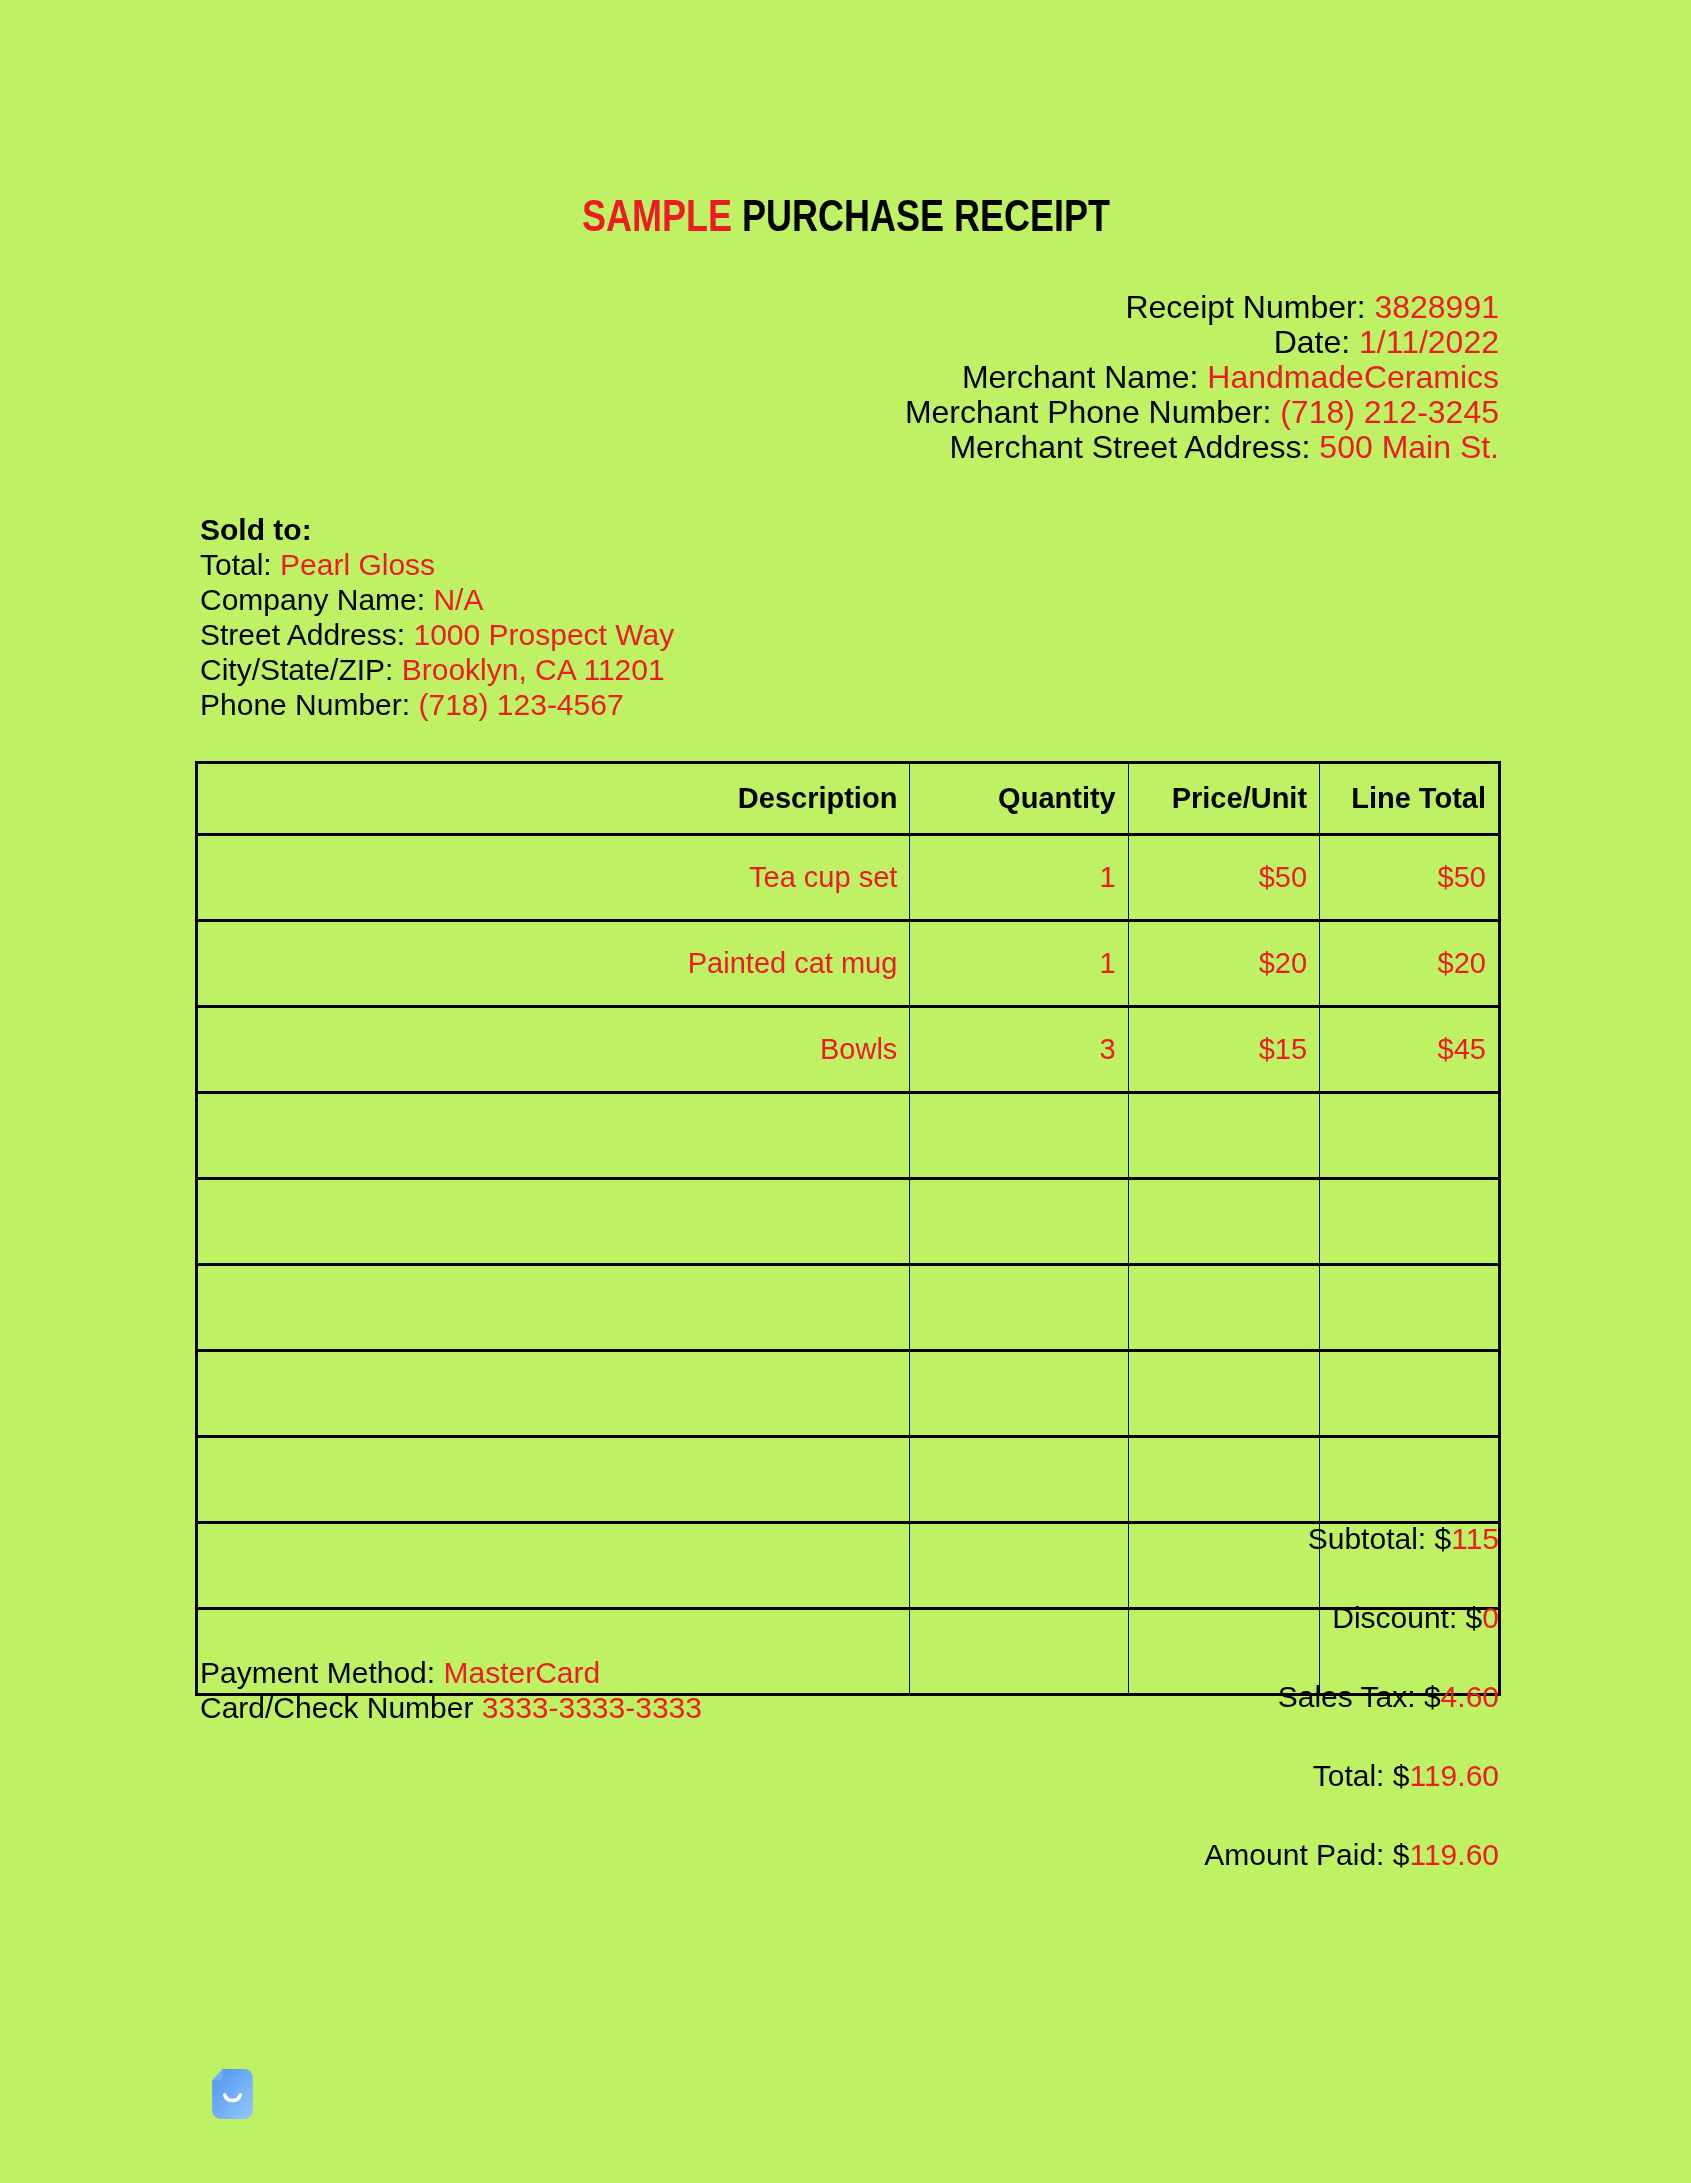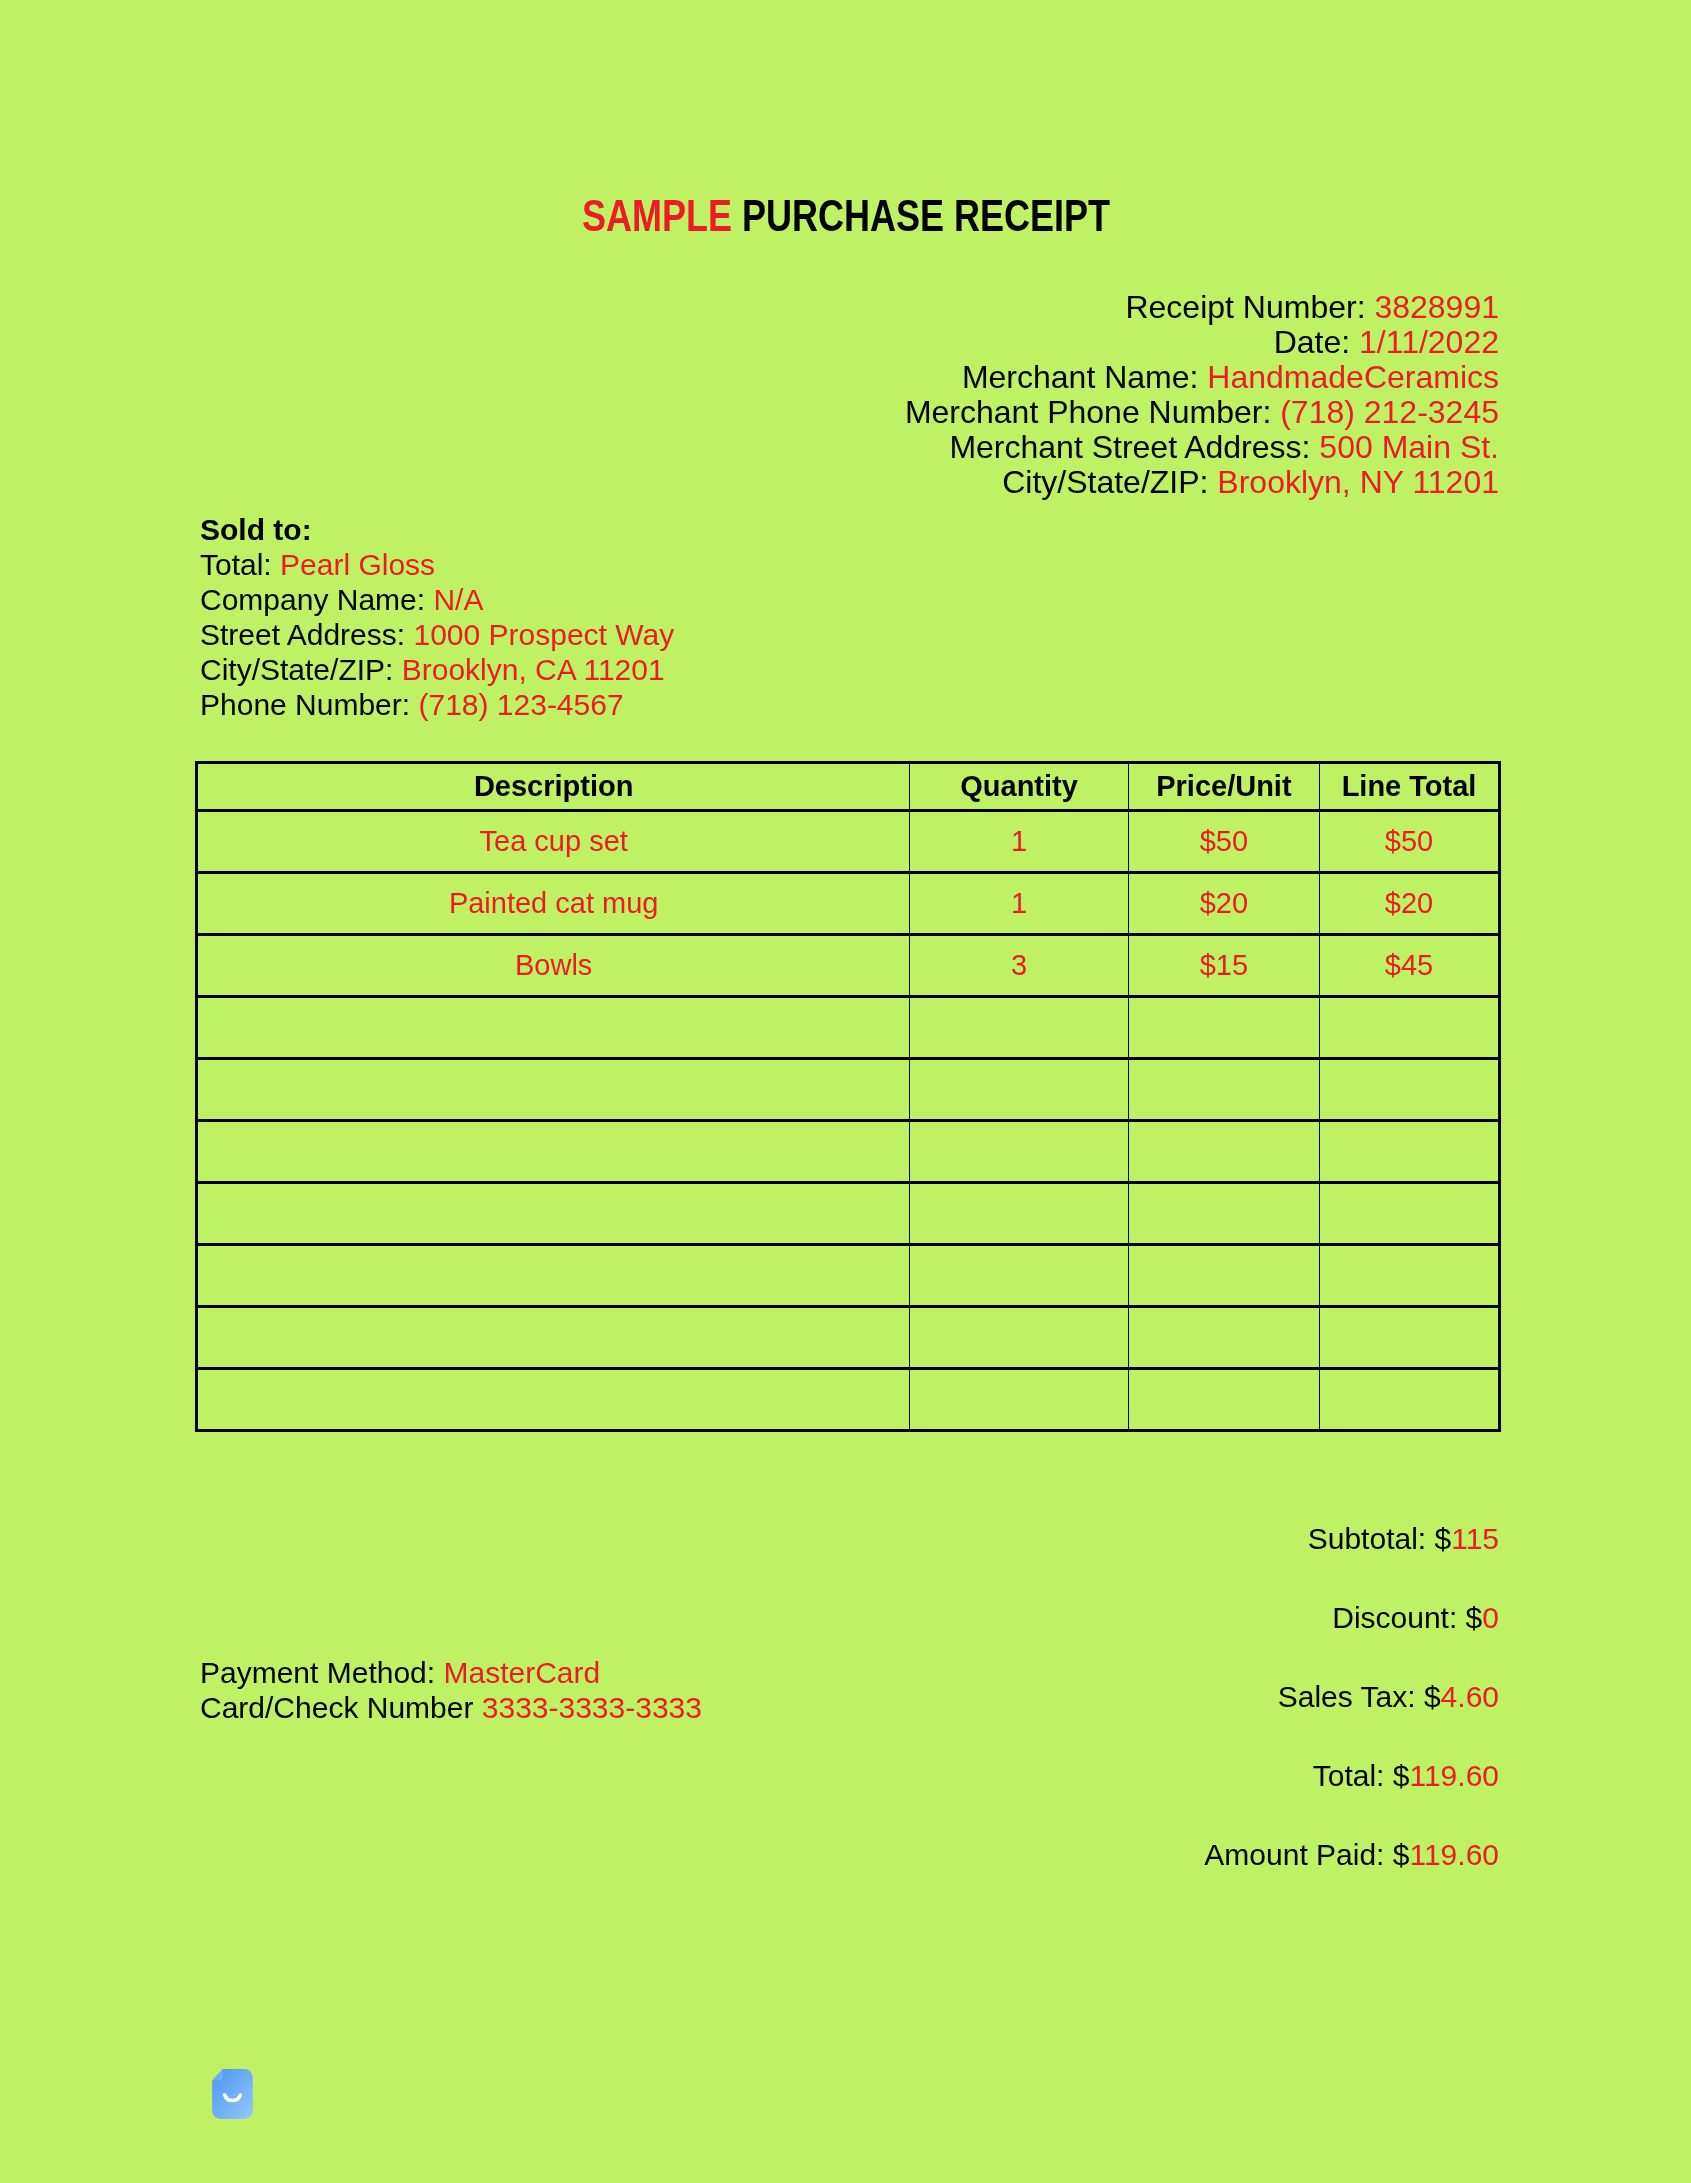--- a/index.html
+++ b/index.html
@@ -83,22 +83,22 @@
   .items-table col.c-desc  { width: 686px; }
   .items-table col.c-qty   { width: 210px; }
   .items-table col.c-price { width: 184px; }
   .items-table col.c-total { width: 173px; }
 
   .items-table td, .items-table th {
     border-left: 1.6px solid #000;
     border-right: 1.6px solid #000;
     border-top: 3.1px solid #000;
     border-bottom: 3.1px solid #000;
-    padding: 0;
-    text-align: center;
+    padding: 12px;
+    text-align: right;
     vertical-align: middle;
     font-size: 29px;
     font-weight: normal;
     margin-left: 8px;
   }
   .items-table th {
     height: 45px;
     font-weight: bold;
     color: #000000;
     font-size: 29px;
@@ -155,21 +155,20 @@
   <div class="title">
     <span class="red">SAMPLE</span><span class="black"> PURCHASE RECEIPT</span>
   </div>
 
   <div class="merchant-block">
     <span class="line"><span class="lbl">Receipt Number: </span><span class="val">3828991</span></span>
     <span class="line"><span class="lbl">Date: </span><span class="val">1/11/2022</span></span>
     <span class="line"><span class="lbl">Merchant Name: </span><span class="val">HandmadeCeramics</span></span>
     <span class="line"><span class="lbl">Merchant Phone Number: </span><span class="val">(718) 212-3245</span></span>
     <span class="line"><span class="lbl">Merchant Street Address: </span><span class="val">500 Main St.</span></span>
-    <span class="line"><span class="lbl">City/State/ZIP: </span><span class="val">Brooklyn, NY 11201</span></span>
   </div>
 
   <div class="soldto-block">
     <span class="line soldto-heading">Sold to:</span>
     <span class="line"><span class="lbl">Total: </span><span class="val">Pearl Gloss</span></span>
     <span class="line"><span class="lbl">Company Name: </span><span class="val">N/A</span></span>
     <span class="line"><span class="lbl">Street Address: </span><span class="val">1000 Prospect Way</span></span>
     <span class="line"><span class="lbl">City/State/ZIP: </span><span class="val">Brooklyn, CA 11201</span></span>
     <span class="line"><span class="lbl">Phone Number: </span><span class="val">(718) 123-4567</span></span>
   </div>

